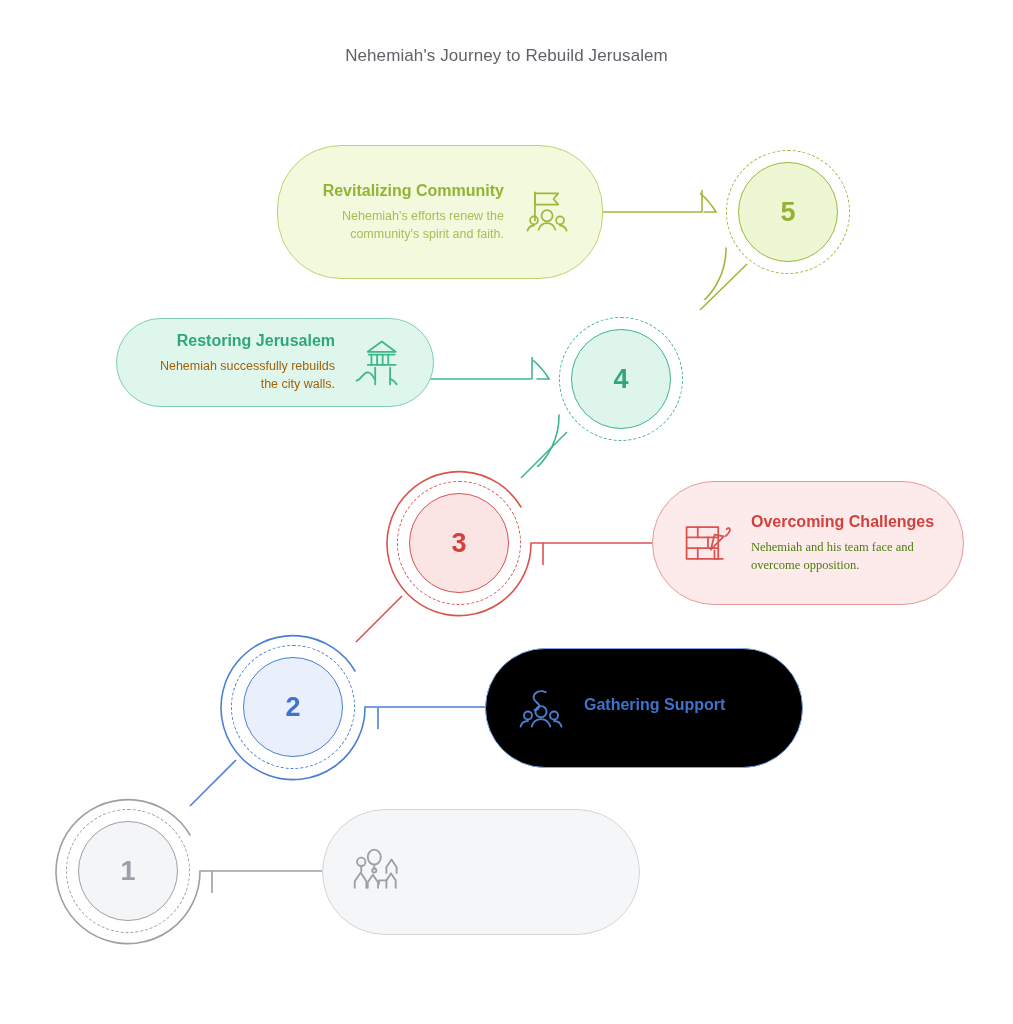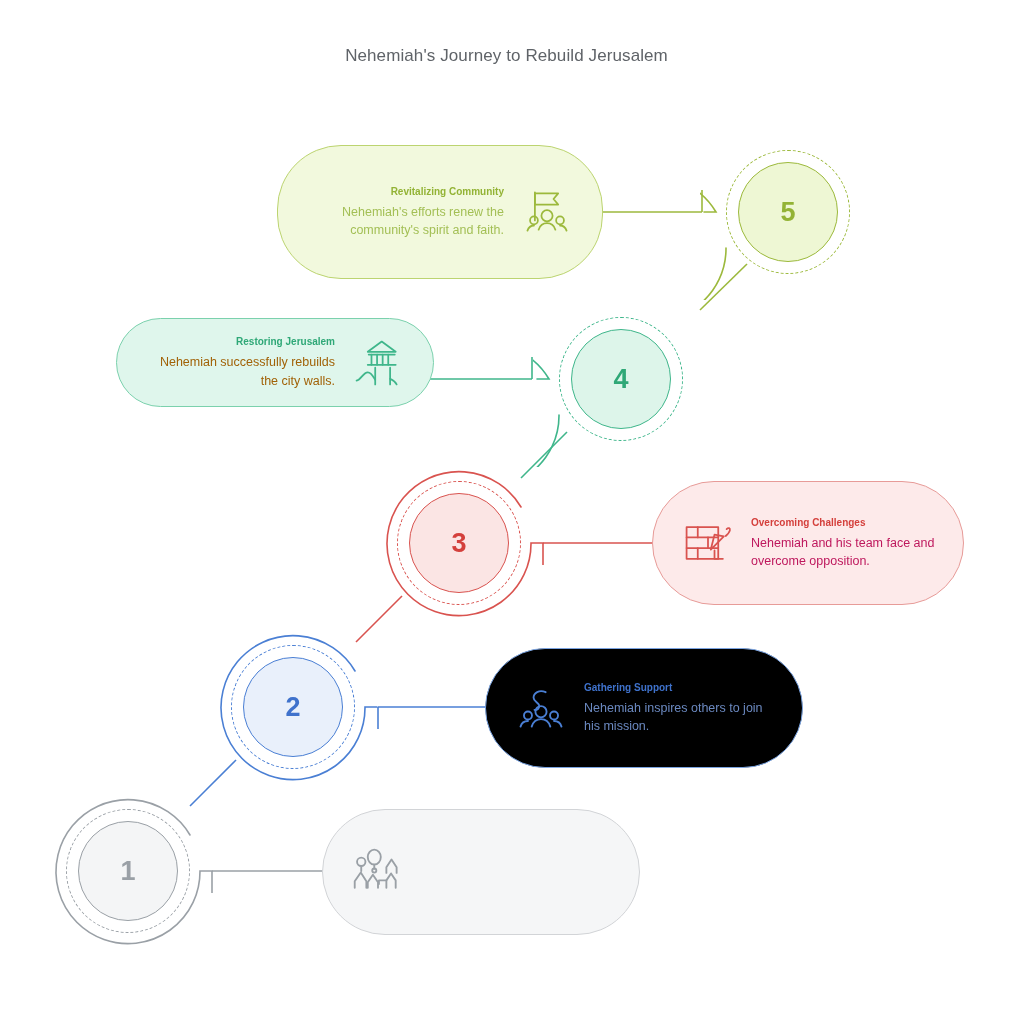--- a/index.html
+++ b/index.html
@@ -101,21 +101,21 @@
     display: flex;
     align-items: center;
     justify-content: center;
   }
   .card-icon svg { display: block; }
   .card-text {
     flex: 1 1 auto;
     min-width: 0;
   }
   .card-title {
-    font-size: 10px;
+    font-size: 16px;
     font-weight: 700;
     line-height: 1.3;
     margin-bottom: 5px;
   }
   .card-desc {
     font-size: 12.5px;
     line-height: 1.45;
     font-weight: 400;
   }
   .align-left  { text-align: left; }
@@ -198,21 +198,20 @@
         <circle cx="29" cy="33" r="6"></circle>
         <circle cx="15" cy="37" r="4.3"></circle>
         <circle cx="43" cy="37" r="4.3"></circle>
         <path d="M19 49 c1.5-5 5.5-8 10-8 s8.5 3 10 8"></path>
         <path d="M7 49 c1-3.5 4-6 8-6"></path>
         <path d="M43 43 c4 0 7 2.5 8 6"></path>
       </svg>
     </div>
     <div class="card-text align-left">
       <div class="card-title" style="color:#3f72cc;">Gathering Support</div>
-      <div class="card-desc" style="color:#6b89c0;">Nehemiah inspires others to join his mission.</div>
     </div>
   </div>
 
   <div class="step-node" style="left:371px; top:455px;">
     <svg class="ring-outer" viewBox="0 0 176 176">
       <path d="M 150 52 A 72 72 0 1 0 160 88 L 172 88" fill="none" stroke="#d9534f" stroke-width="1.6" stroke-linecap="round"></path>
     </svg>
     <div class="ring-dashed" style="border-color:#d9534f;"></div>
     <div class="circle-inner" style="border-color:#d9534f; background:#fbe5e4;">
       <span class="step-number" style="color:#d4403c;">3</span>
@@ -225,21 +224,21 @@
         <rect x="6" y="12" width="34" height="34"></rect>
         <path d="M6 23 h34 M6 34.5 h34"></path>
         <path d="M18 12 v11 M29 23 v11.5 M18 34.5 v11.5"></path>
         <path d="M45 46 h-9 v-9"></path>
         <path d="M49 14 c2-2 4-1 3.5 1.5 -0.5 2.5-4.5 6-4.5 6"></path>
         <path d="M46 22 l-14 14 4-16 z"></path>
       </svg>
     </div>
     <div class="card-text align-left">
       <div class="card-title" style="color:#d4403c;">Overcoming Challenges</div>
-      <div class="card-desc" style="color:#be185d;">Nehemiah and his team face and overcome opposition.</div>
+      <div class="card-desc" style="color:#4d7c0f;font-family:Liberation Serif, serif;">Nehemiah and his team face and overcome opposition.</div>
     </div>
   </div>
 
   <div class="step-node" style="left:533px; top:291px;">
     <svg class="ring-outer" viewBox="0 0 176 176">
       <path d="M 26 124 A 72 72 0 1 1 16 88 L 4 88" fill="none" stroke="#3fb68b" stroke-width="1.6" stroke-linecap="round"></path>
     </svg>
     <div class="ring-dashed" style="border-color:#3fb68b;"></div>
     <div class="circle-inner" style="border-color:#3fb68b; background:#ddf5ea;">
       <span class="step-number" style="color:#2fa877;">4</span>

